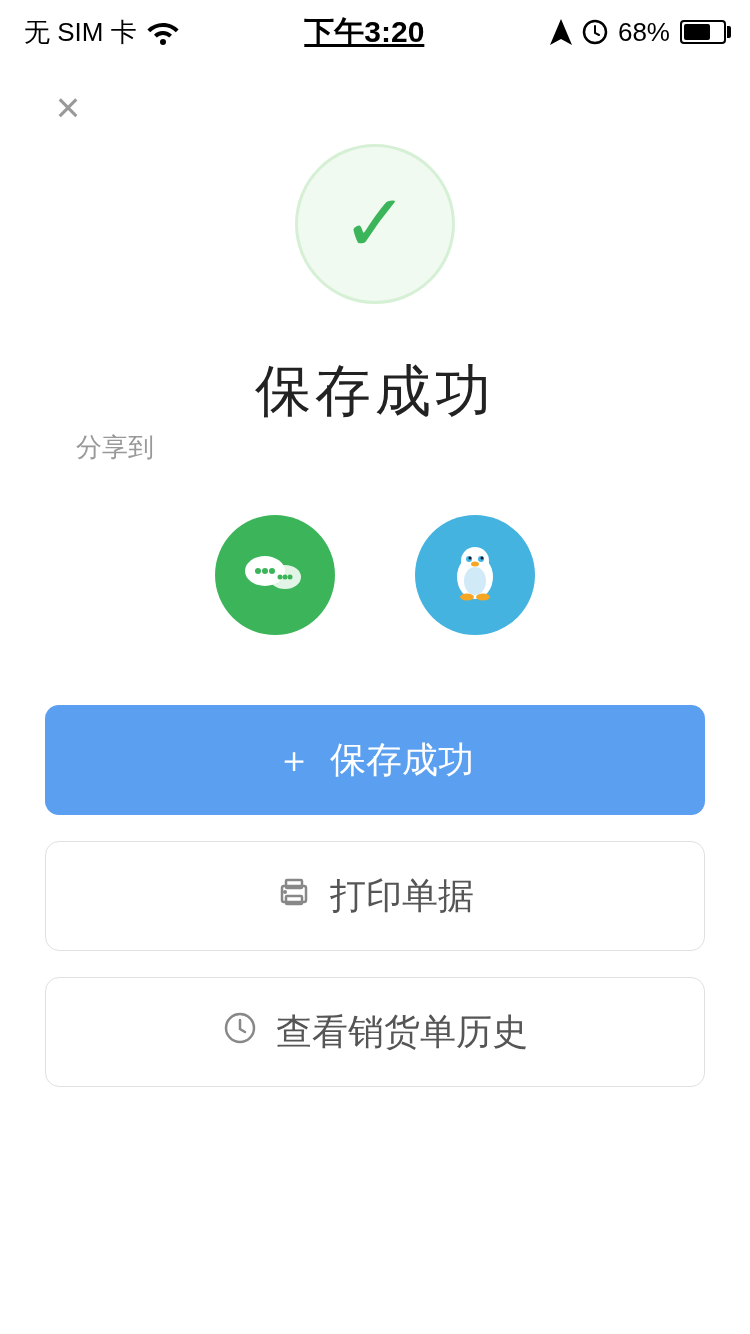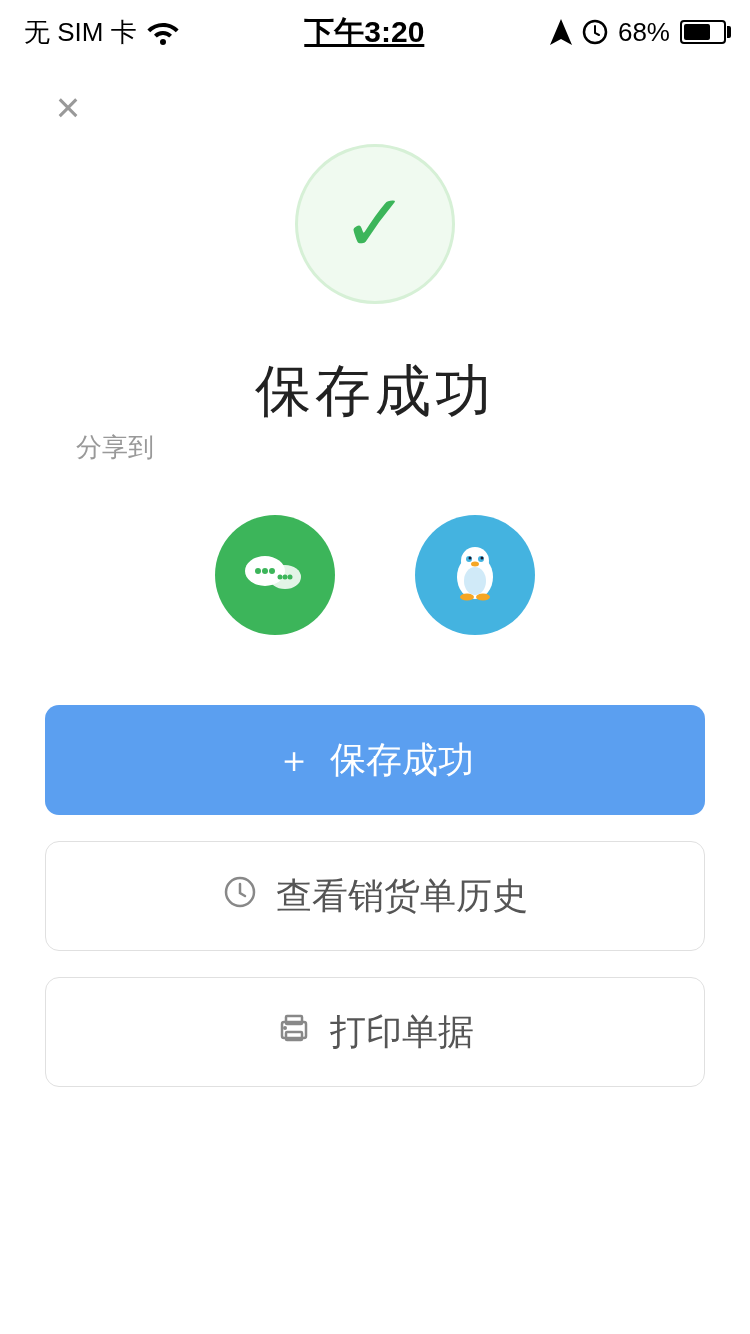--- a/index.html
+++ b/index.html
@@ -302,33 +302,33 @@
   <div class="action-buttons">
 
     <button class="action-btn primary">
       <span class="btn-icon">＋</span>
       <span>保存成功</span>
     </button>
 
     <button class="action-btn secondary">
       <span class="btn-icon">
         <svg width="36" height="36" viewBox="0 0 36 36" fill="none">
-          <circle cx="18" cy="18" r="14" stroke="#888" stroke-width="2.5" fill="none"></circle>
-          <path d="M18 10v9l5 3" stroke="#888" stroke-width="2.5" stroke-linecap="round"></path>
-        </svg>
-      </span>
-      <span>查看销货单历史</span>
-    </button>
-
-    <button class="action-btn secondary">
-      <span class="btn-icon">
-        <svg width="36" height="36" viewBox="0 0 36 36" fill="none">
           <rect x="6" y="12" width="24" height="16" rx="2" stroke="#888" stroke-width="2.5" fill="none"></rect>
           <rect x="10" y="6" width="16" height="8" rx="1" stroke="#888" stroke-width="2.5" fill="none"></rect>
           <rect x="10" y="22" width="16" height="8" rx="1" stroke="#888" stroke-width="2.5" fill="none"></rect>
           <circle cx="9" cy="18" r="2" fill="#888"></circle>
         </svg>
       </span>
       <span>打印单据</span>
     </button>
+
+    <button class="action-btn secondary">
+      <span class="btn-icon">
+        <svg width="36" height="36" viewBox="0 0 36 36" fill="none">
+          <circle cx="18" cy="18" r="14" stroke="#888" stroke-width="2.5" fill="none"></circle>
+          <path d="M18 10v9l5 3" stroke="#888" stroke-width="2.5" stroke-linecap="round"></path>
+        </svg>
+      </span>
+      <span>查看销货单历史</span>
+    </button>
   </div>
 
 </div>
 
 </body></html>

